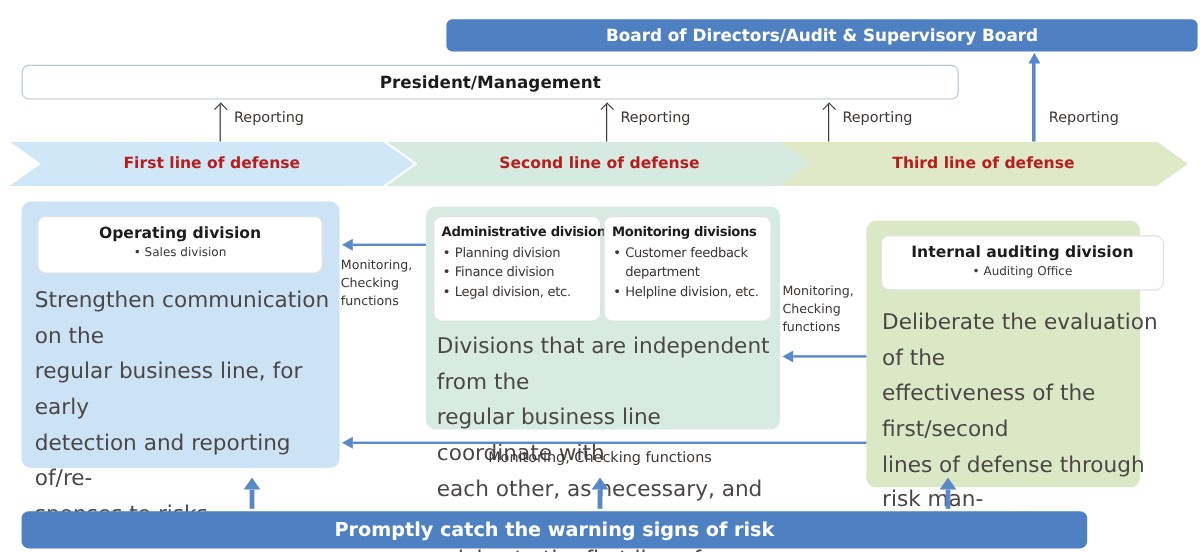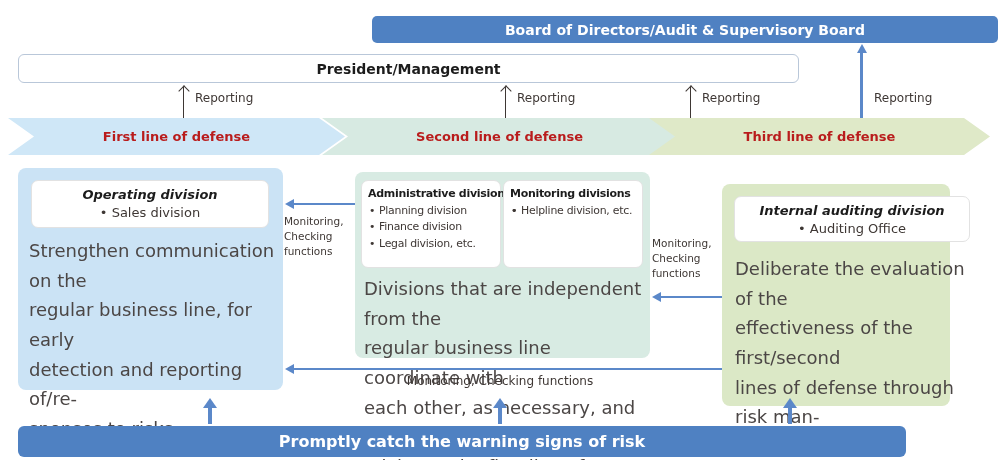--- a/index.html
+++ b/index.html
@@ -36,22 +36,22 @@
   .big-box { position:absolute; border-radius:8px; }
   .box1 { left:18px;  top:168px; width:265px; height:222px; background:#cbe3f5; }
   .box2 { left:355px; top:172px; width:295px; height:186px; background:#d8ebe3; }
   .box3 { left:722px; top:168px; width:228px; height:222px; background:#dbe8c6;margin-top:16px; }
 
   .white-card {
     position:absolute; background:#ffffff; border:1px solid #e2e2e2; border-radius:7px;
     box-sizing:border-box;
   }
   .card-center { text-align:center; padding-top:6px; }
-  .card-title { font-weight:bold; font-size:13px; color:#1c1c1c;font-style:italic; }
-  .card-bullet-line { font-size:13px; color:#3e3734; margin-top:3px; }
+  .card-title { font-weight:bold; font-size:13px; color:#1c1c1c; }
+  .card-bullet-line { font-size:10px; color:#3e3734; margin-top:3px; }
 
   .wc1 { left:13px; top:12px; width:238px; height:48px; }
   .wc3 { left:12px; top:12px; width:236px; height:46px; }
 
   .sub-card { padding:6px 6px; }
   .sub-title { font-weight:bold; font-size:11px; letter-spacing:-0.3px; color:#1c1c1c; white-space:nowrap; }
   .wc-admin { left:6px;   top:8px; width:140px; height:88px; }
   .wc-mon   { left:148px; top:8px; width:140px; height:88px; }
   .blist { margin:3px 0 0 0; padding:0; list-style:none; font-size:10.9px; letter-spacing:-0.25px; line-height:1.5; color:#3e3734; }
   .blist li { position:relative; padding-left:11px; }
@@ -151,21 +151,21 @@
       <div class="sub-title">Administrative divisions</div>
       <ul class="blist">
         <li><span class="dot">•</span><span>Planning division</span></li>
         <li><span class="dot">•</span><span>Finance division</span></li>
         <li><span class="dot">•</span><span>Legal division, etc.</span></li>
       </ul>
     </div>
     <div class="white-card sub-card wc-mon">
       <div class="sub-title">Monitoring divisions</div>
       <ul class="blist">
-        <li><span class="dot">•</span></li>
+        <li><span class="dot">•</span><span>Customer feedback department</span></li>
         <li><span class="dot">•</span><span>Helpline division, etc.</span></li>
       </ul>
     </div>
     <div class="desc desc2">Divisions that are independent from the
 regular business line coordinate with
 each other, as necessary, and give
 advice to the first line of defense</div>
   </div>
 
   <div class="big-box box3">

